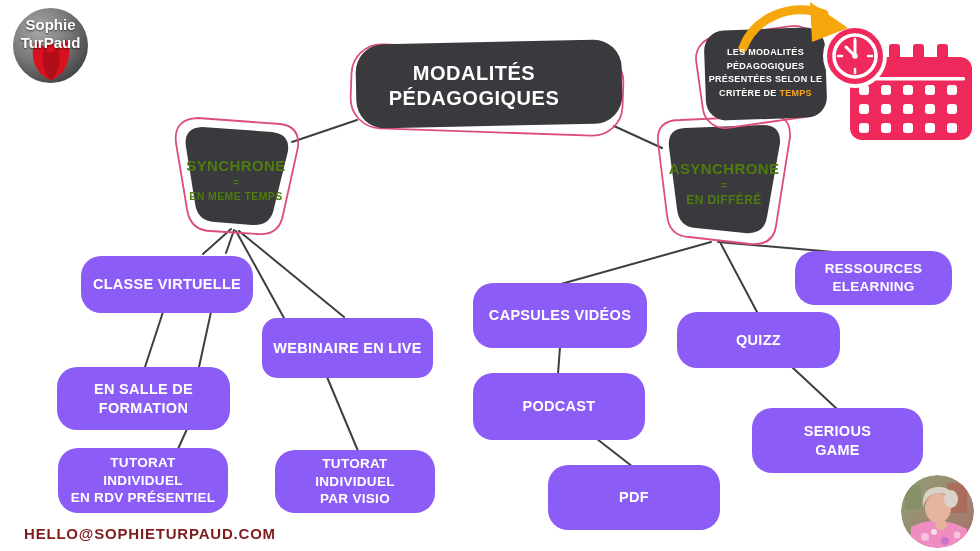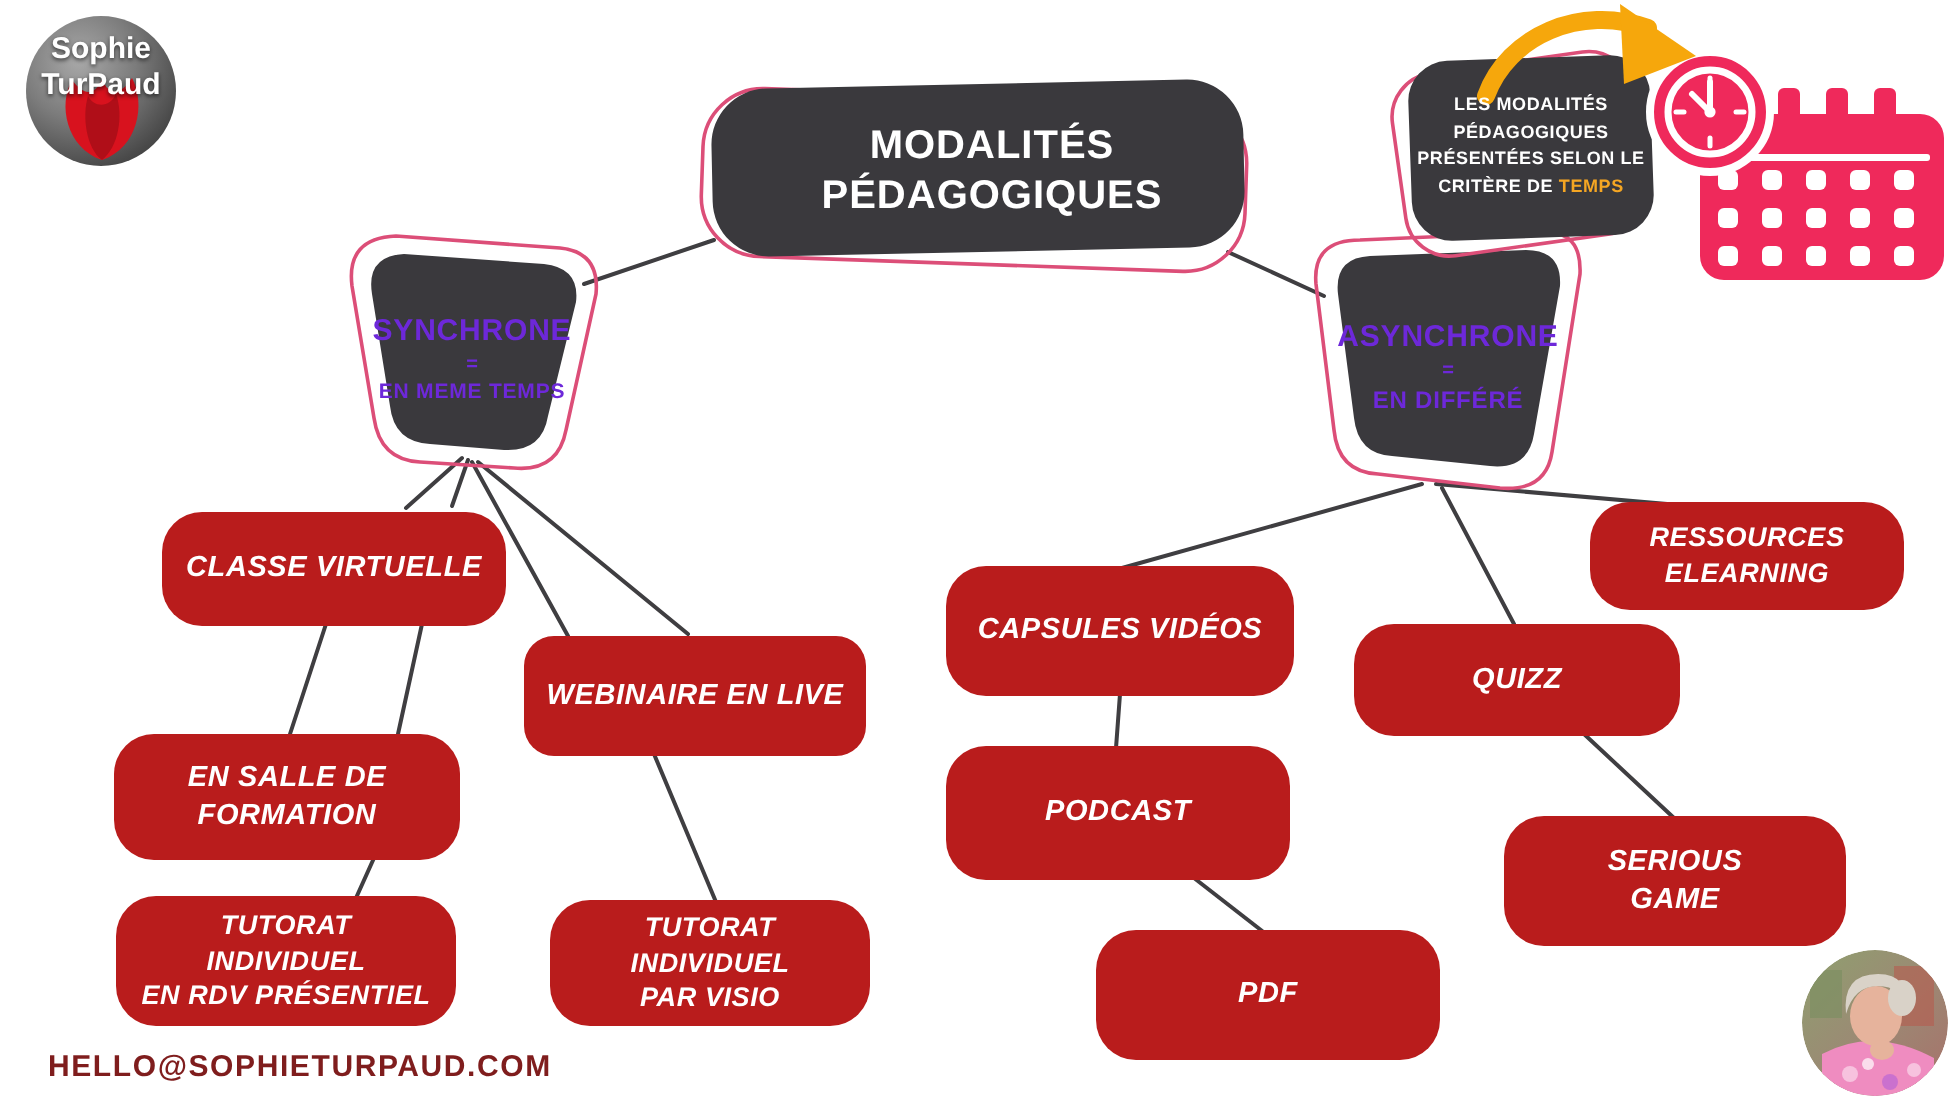--- a/index.html
+++ b/index.html
@@ -1,29 +1,29 @@
 <!DOCTYPE html>
 <html><head>
 <meta charset="utf-8">
 <style>
   html,body{margin:0;padding:0;background:#ffffff;}
   #stage{position:relative;width:980px;height:551px;background:#ffffff;overflow:hidden;
          font-family:"Liberation Sans", sans-serif;}
   #bg-svg{position:absolute;left:0;top:0;z-index:1;}
-  .pnode{position:absolute;z-index:2;background:#b91c1c;border-radius:20px;
-         display:flex;align-items:center;justify-content:center;text-align:center;font-style:italic;}
+  .pnode{position:absolute;z-index:2;background:#8b5cf6;border-radius:20px;
+         display:flex;align-items:center;justify-content:center;text-align:center;}
   .pnode .lbl{color:#ffffff;font-weight:700;font-size:14.5px;letter-spacing:.3px;
          line-height:1.3;white-space:pre-line;}
   .pnode .lbl.sm{font-size:13.5px;}
   .dark-label{position:absolute;z-index:3;display:flex;flex-direction:column;
-         align-items:center;justify-content:center;text-align:center;color:#6d28d9;font-weight:700;}
+         align-items:center;justify-content:center;text-align:center;color:#4d7c0f;font-weight:700;}
   .dark-label .big{font-size:15px;letter-spacing:.4px;}
   .dark-label .eq{font-size:10px;margin:3px 0 2px;}
   .dark-label .sub{font-size:10.5px;letter-spacing:.4px;}
-  #title-label{position:absolute;z-index:3;left:364px;top:46px;width:264px;height:80px;
+  #title-label{position:absolute;z-index:3;left:342px;top:46px;width:264px;height:80px;
          display:flex;align-items:center;justify-content:center;text-align:center;
          color:#fff;font-weight:700;font-size:20px;line-height:1.25;letter-spacing:.5px;white-space:pre-line;}
   #note-label{position:absolute;z-index:3;left:708px;top:33px;width:115px;height:80px;
          display:flex;align-items:center;justify-content:flex-start;text-align:center;
          color:#fff;font-weight:700;font-size:9px;line-height:1.5;letter-spacing:.3px;}
   #note-label .hl{color:#F5A623;}
   #logo{position:absolute;z-index:4;left:13px;top:8px;width:75px;height:75px;border-radius:50%;
          background:radial-gradient(circle at 35% 30%, #a8a8a8 0%, #7c7c7c 40%, #4a4a4a 75%, #2e2e2e 100%);
          overflow:hidden;}
   #logo .txt{position:absolute;width:100%;text-align:center;color:#fff;font-weight:700;font-size:15px;

